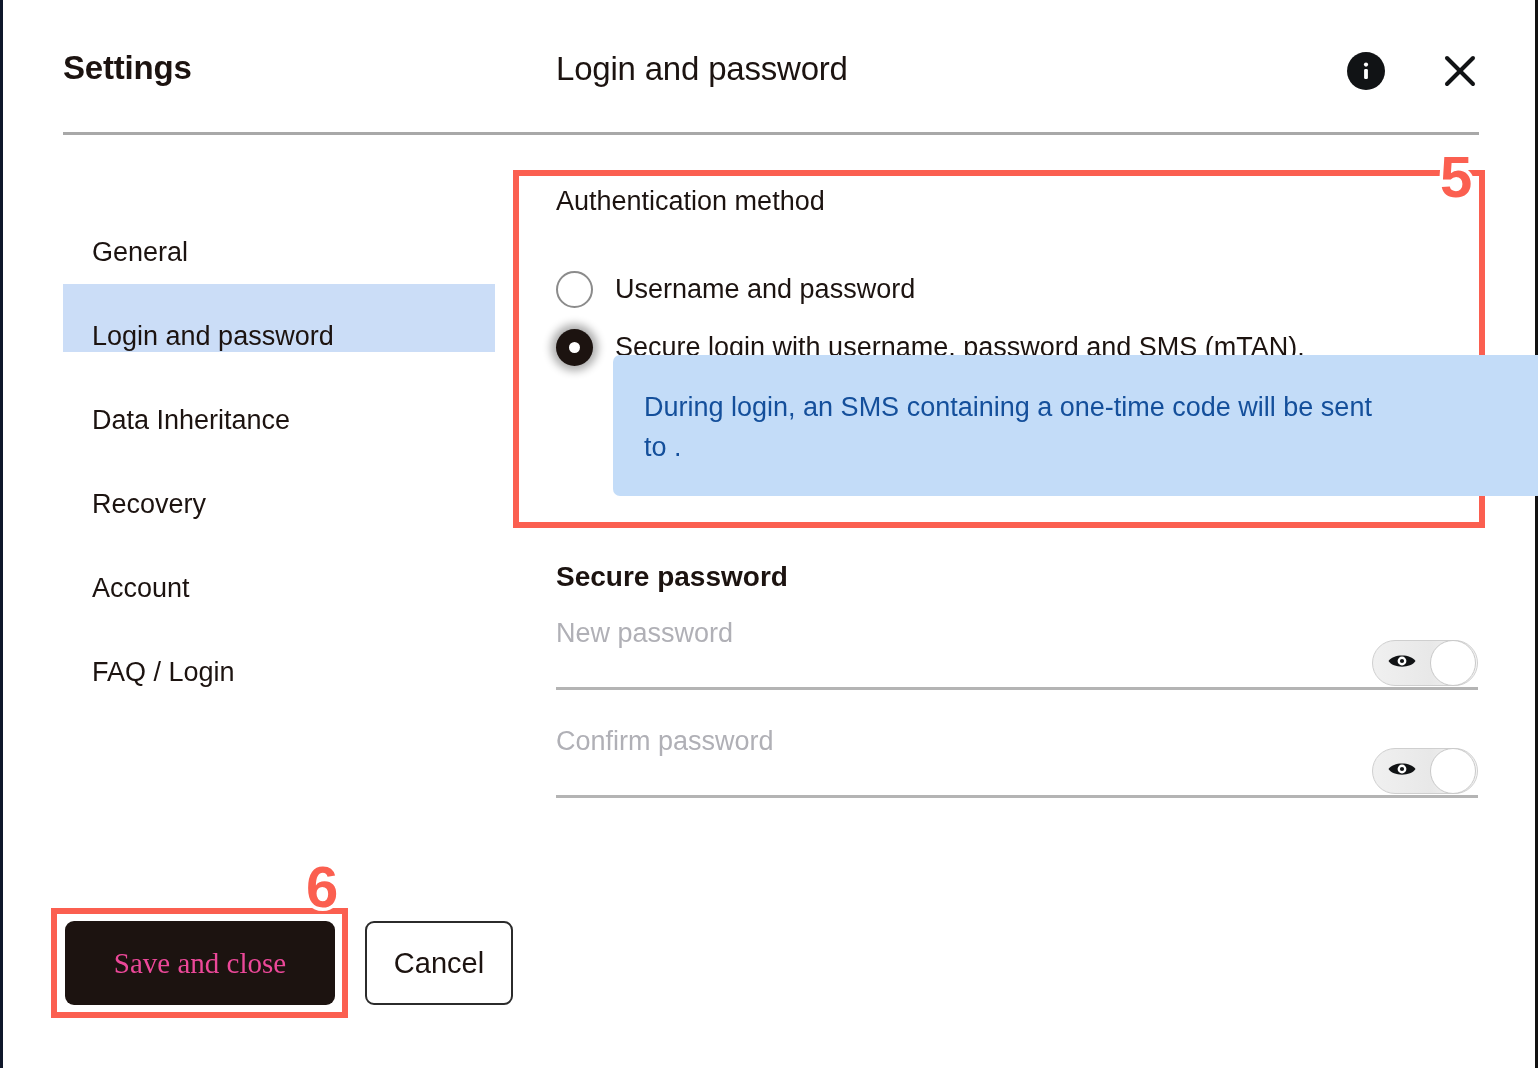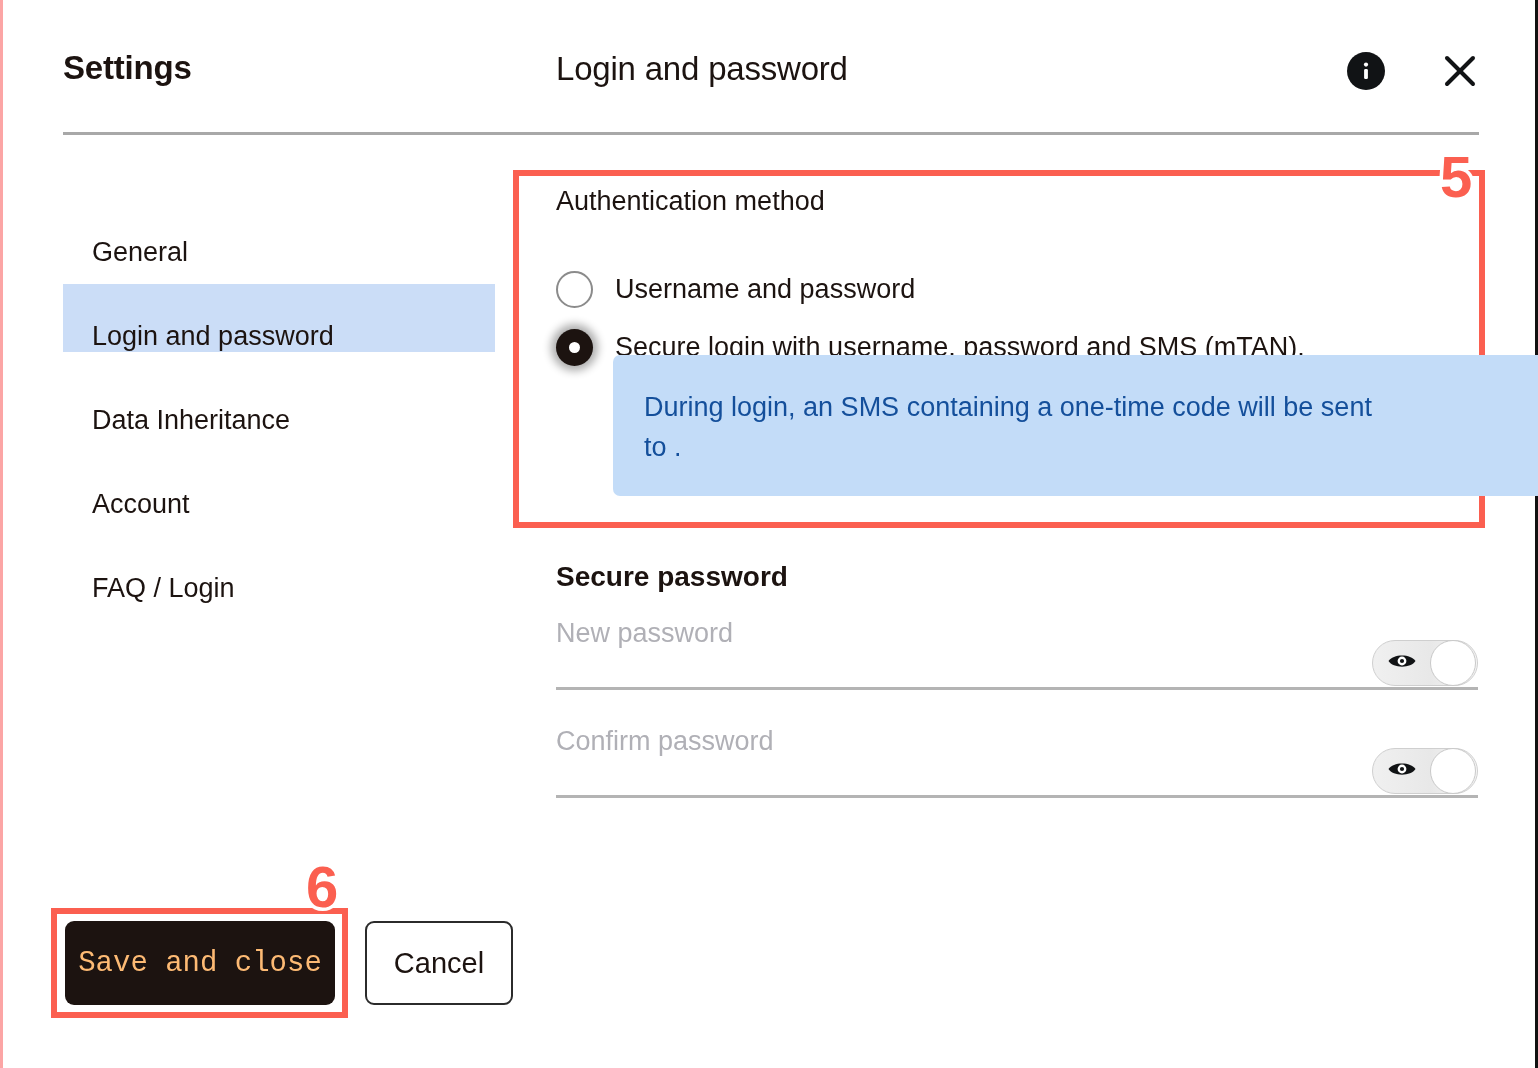--- a/index.html
+++ b/index.html
@@ -10,21 +10,21 @@
     background: #ffffff;
     font-family: "Liberation Sans", sans-serif;
     overflow: hidden;
   }
 
   #app {
     position: relative;
     width: 1538px;
     height: 1068px;
     background: #ffffff;
-    border-left: 3px solid #fca5a5;
+    border-left: 3px solid #0f172a;
     border-right: 3px solid #111111;
   }
 
   
   .header {
     position: absolute;
     top: 0; left: 0;
     width: 100%;
     height: 133px;
   }
@@ -258,24 +258,24 @@
     height: 110px;
     border: 6px solid #fb5f50;
   }
   .btn-save {
     position: absolute;
     left: 62px;
     top: 921px;
     width: 270px;
     height: 84px;
     background: #1c1310;
-    color: #fdba74;
+    color: #ec4899;
     border: none;
     border-radius: 9px;
-    font-family: Liberation Mono, monospace;
+    font-family: Liberation Serif, serif;
     font-size: 29px;
     cursor: pointer;
     text-align: center;
   }
   .btn-cancel {
     position: absolute;
     left: 362px;
     top: 921px;
     width: 148px;
     height: 84px;
@@ -317,20 +317,23 @@
     <div class="side-item">
       <span>General</span>
     </div>
     <div class="side-item active">
       <span>Login and password</span>
     </div>
     <div class="side-item">
       <span>Data Inheritance</span>
     </div>
     <div class="side-item">
+      <span>Recovery</span>
+    </div>
+    <div class="side-item">
       <span>Account</span>
     </div>
     <div class="side-item">
       <span>FAQ / Login</span>
     </div>
   </div>
 
   <div class="main">
 
     <div class="auth-box"></div>

